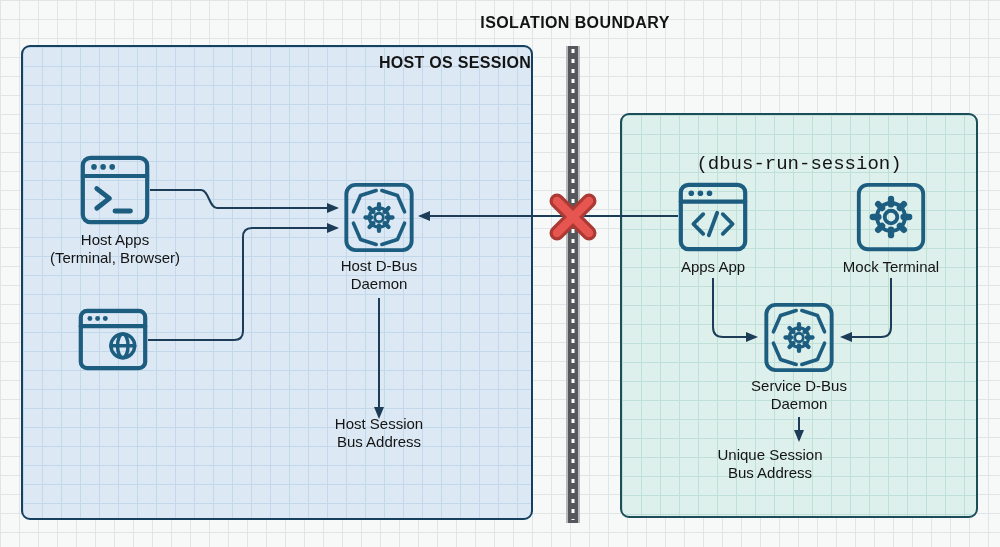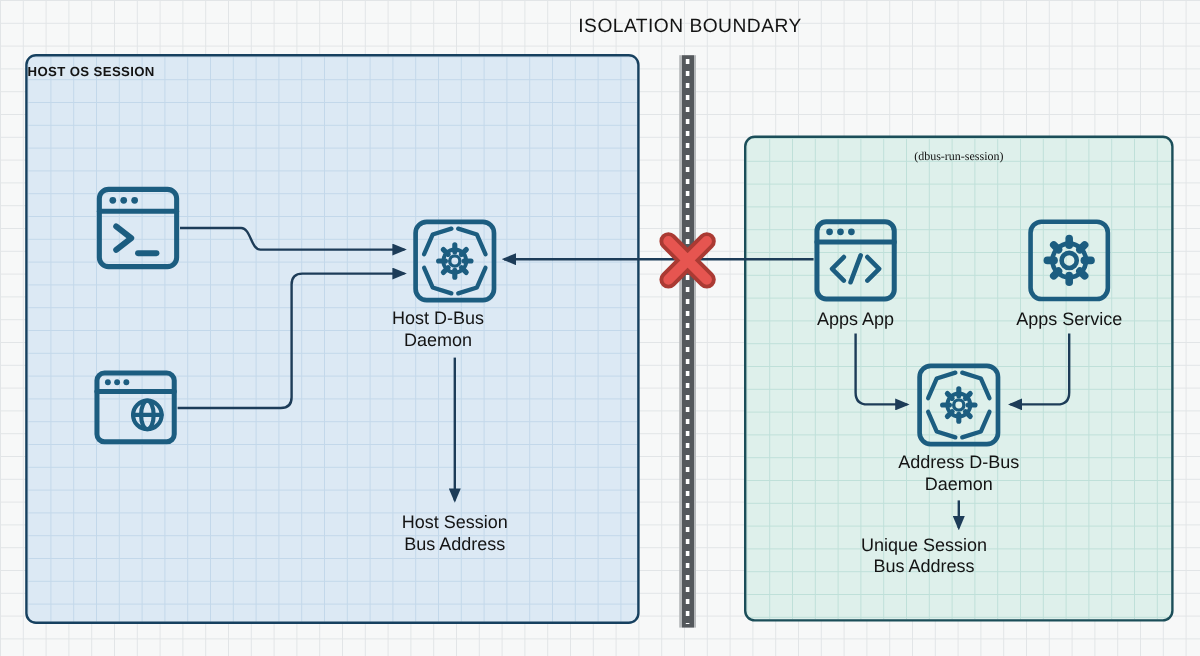--- a/index.html
+++ b/index.html
@@ -28,26 +28,26 @@
     border-color:var(--host-border);background-color:var(--host-fill);
     background-image:linear-gradient(var(--host-grid) 1px,transparent 1px),
                      linear-gradient(90deg,var(--host-grid) 1px,transparent 1px);
   }
   .iso-box{
     left:620px;top:113px;width:354px;height:401px;
     border-color:var(--iso-border);background-color:var(--iso-fill);
     background-image:linear-gradient(var(--iso-grid) 1px,transparent 1px),
                      linear-gradient(90deg,var(--iso-grid) 1px,transparent 1px);
   }
-  .box-title{position:absolute;top:7px;left:0;right:0;text-align:left;
-    font-size:11px;font-weight:bold;letter-spacing:.3px;}
-  .box-subtitle{position:absolute;top:10px;left:0;right:0;text-align:center;
-    font-family:Liberation Serif, serif;font-size:10px;}
+  .box-title{position:absolute;top:7px;left:0;right:0;text-align:right;
+    font-size:16px;font-weight:bold;letter-spacing:.3px;}
+  .box-subtitle{position:absolute;top:38px;left:0;right:0;text-align:center;
+    font-family:Liberation Mono, monospace;font-size:19px;}
   .boundary-title{position:absolute;left:575px;top:14px;transform:translateX(-50%);
-    font-size:16px;font-weight:400;letter-spacing:.4px;white-space:nowrap;}
+    font-size:16px;font-weight:700;letter-spacing:.4px;white-space:nowrap;}
   .boundary-bar{
     position:absolute;left:566px;top:46px;width:14px;height:477px;
     background:linear-gradient(90deg,var(--bar-edge) 0 2px,var(--bar) 2px 12px,var(--bar-edge) 12px 14px);
   }
   .boundary-bar::after{
     content:"";position:absolute;left:50%;transform:translateX(-50%);
     top:3px;bottom:3px;width:3px;
     background:repeating-linear-gradient(to bottom,#ffffff 0 4px,transparent 4px 10px);
   }
   .label{position:absolute;transform:translateX(-50%);text-align:center;
@@ -194,37 +194,41 @@
         <line x1="61" y1="50" x2="69" y2="50"></line>
       <line x1="36.6" y1="36.6" x2="42.2" y2="42.2"></line>
         <line x1="57.8" y1="57.8" x2="63.4" y2="63.4"></line>
       <line x1="63.4" y1="36.6" x2="57.8" y2="42.2"></line>
         <line x1="42.2" y1="57.8" x2="36.6" y2="63.4"></line>
     </g>
     <circle cx="50" cy="50" r="13.5" stroke-width="4.5"></circle>
     <circle cx="50" cy="50" r="6" stroke-width="4"></circle>
   </svg>
 
-
-  <div class="label" style="left:365px;top:257px">
+  <div class="label" style="left:115px;top:231px">
+    <div>Host Apps</div>
+    <div>(Terminal, Browser)</div>
+  </div>
+
+  <div class="label" style="left:379px;top:257px">
     <div>Host D-Bus</div>
     <div>Daemon</div>
   </div>
 
-  <div class="label" style="left:379px;top:427px">
+  <div class="label" style="left:379px;top:415px">
     <div>Host Session</div>
     <div>Bus Address</div>
   </div>
 
   <div class="label" style="left:713px;top:258px">Apps App</div>
 
-  <div class="label" style="left:891px;top:258px">Apps Service</div>
+  <div class="label" style="left:891px;top:258px">Mock Terminal</div>
 
   <div class="label" style="left:799px;top:377px">
-    <div>Address D-Bus</div>
+    <div>Service D-Bus</div>
     <div>Daemon</div>
   </div>
 
   <div class="label" style="left:770px;top:446px">
     <div>Unique Session</div>
     <div>Bus Address</div>
   </div>
 
 </div>
 

